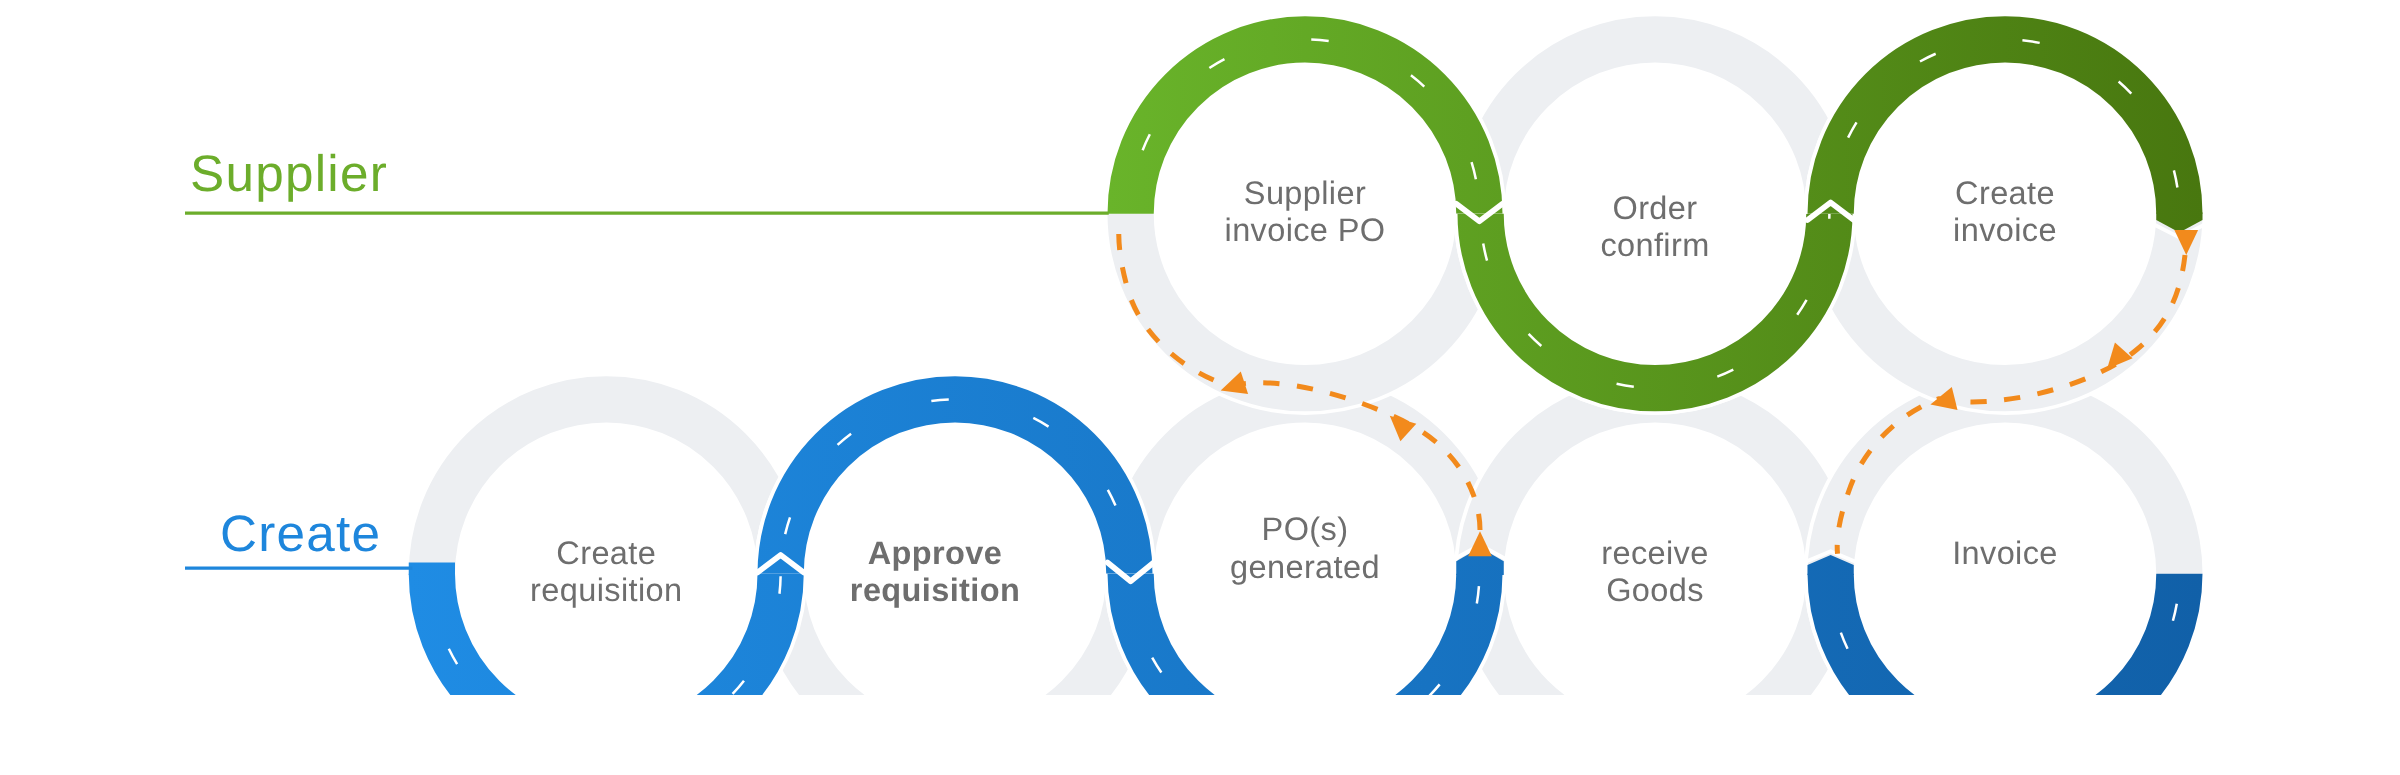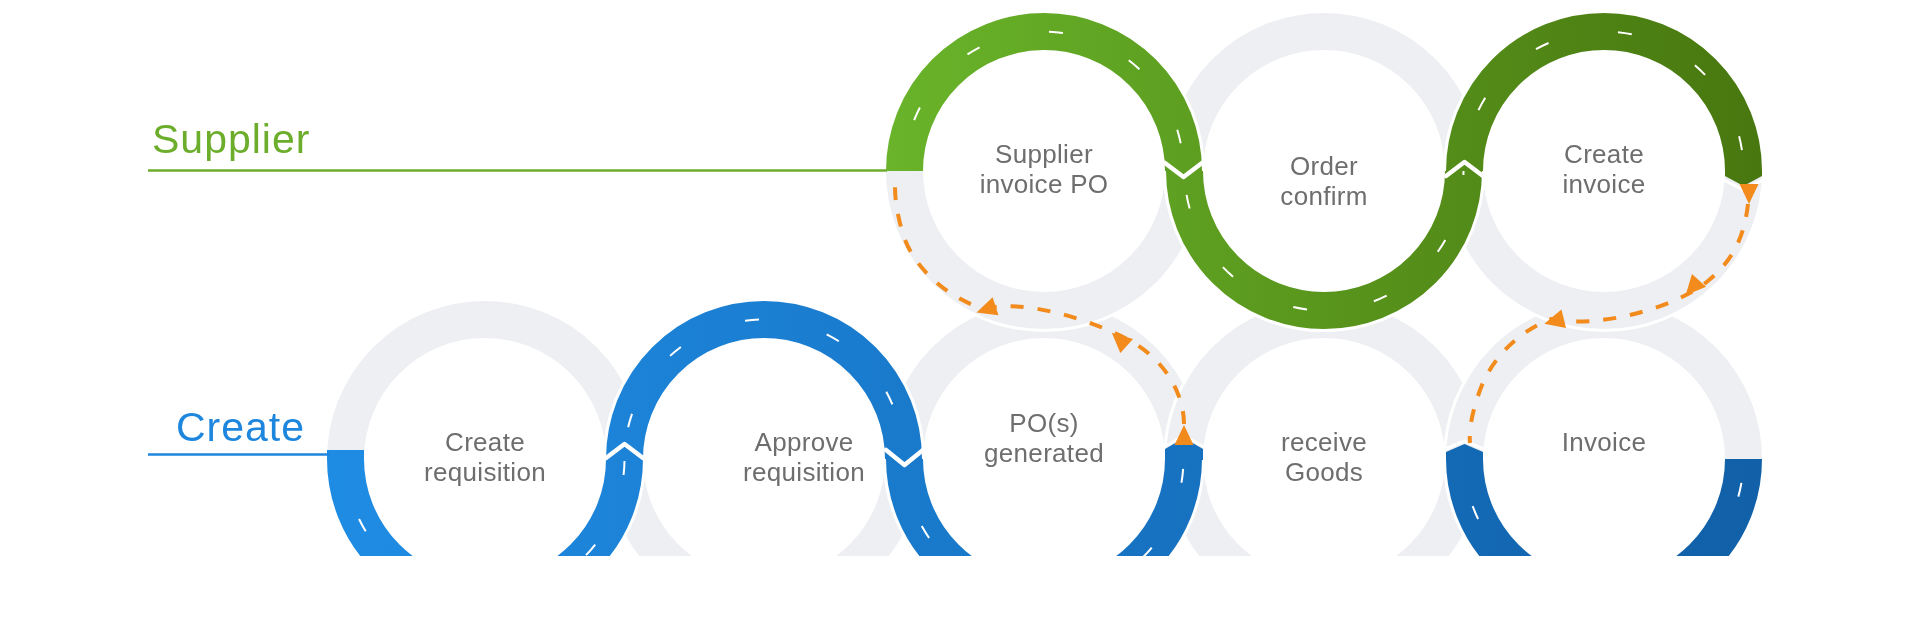--- a/index.html
+++ b/index.html
@@ -178,21 +178,21 @@
   </div>
   <div class="step-label" style="left:1484px;top:139px;">
     <div>Create</div>
     <div>invoice</div>
   </div>
 
   <div class="step-label" style="left:365px;top:427px;">
     <div>Create</div>
     <div>requisition</div>
   </div>
-  <div class="step-label" style="left:684px;top:427px;">
+  <div class="step-label" style="left:628px;top:427px;font-weight:bold;">
     <div>Approve</div>
     <div>requisition</div>
   </div>
   <div class="step-label" style="left:924px;top:408px;">
     <div>PO(s)</div>
     <div>generated</div>
   </div>
   <div class="step-label" style="left:1204px;top:427px;">
     <div>receive</div>
     <div>Goods</div>

